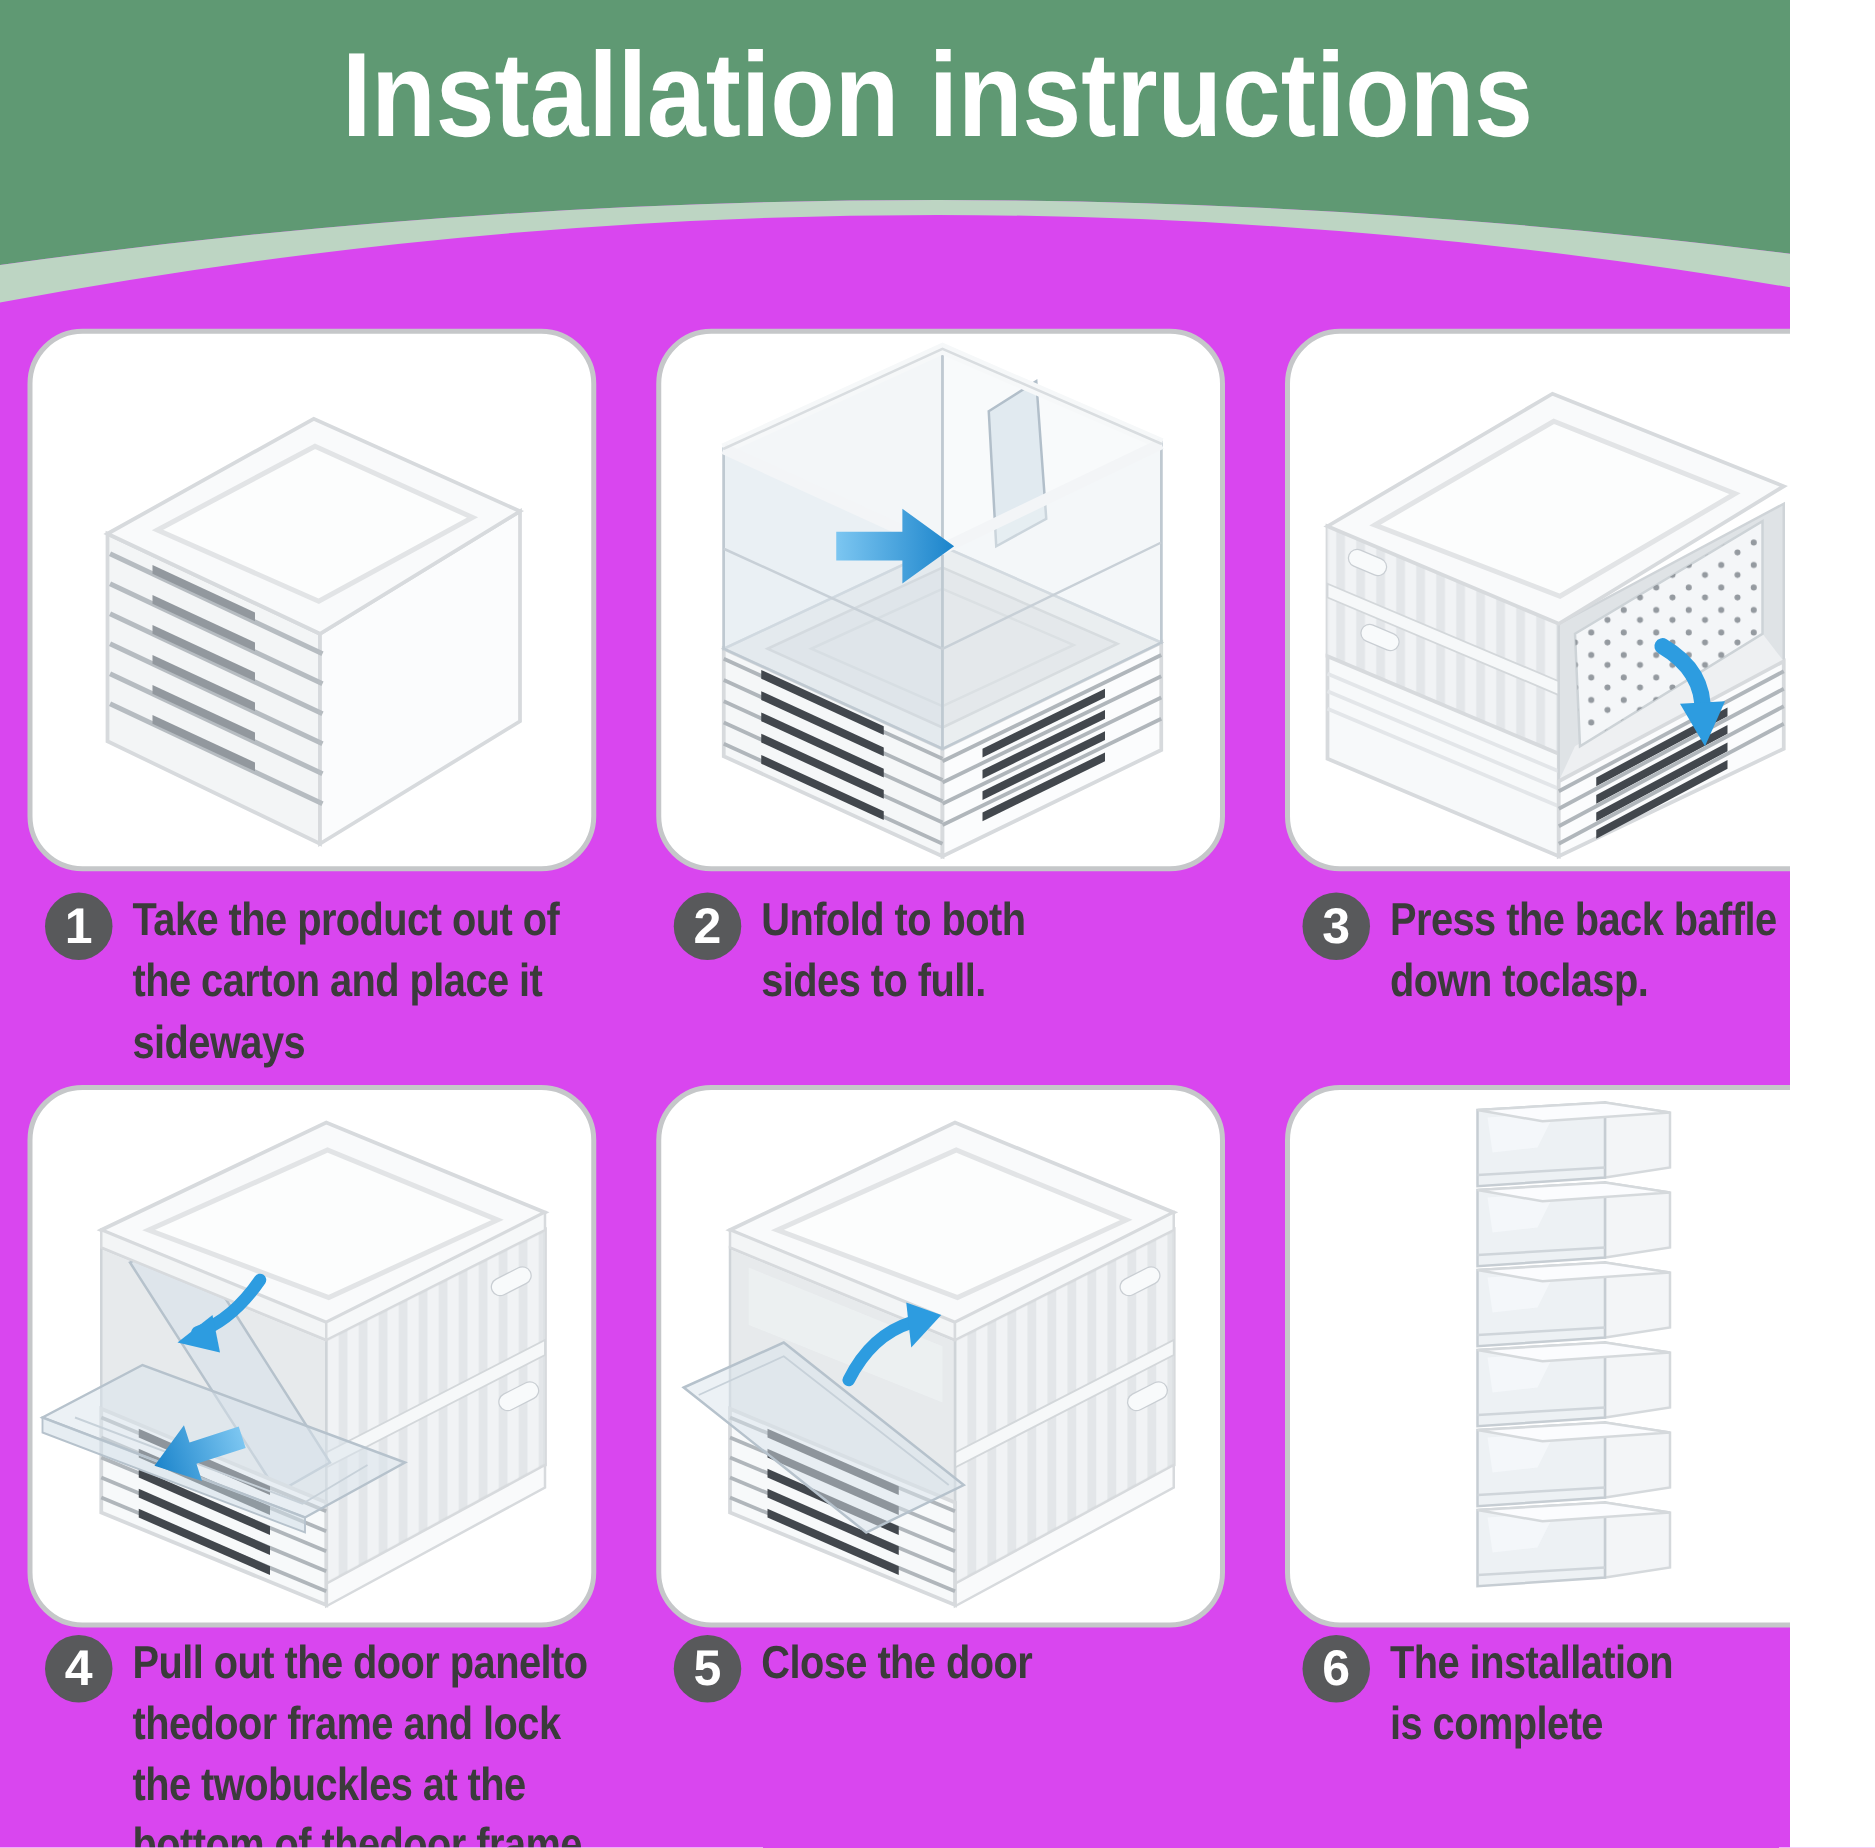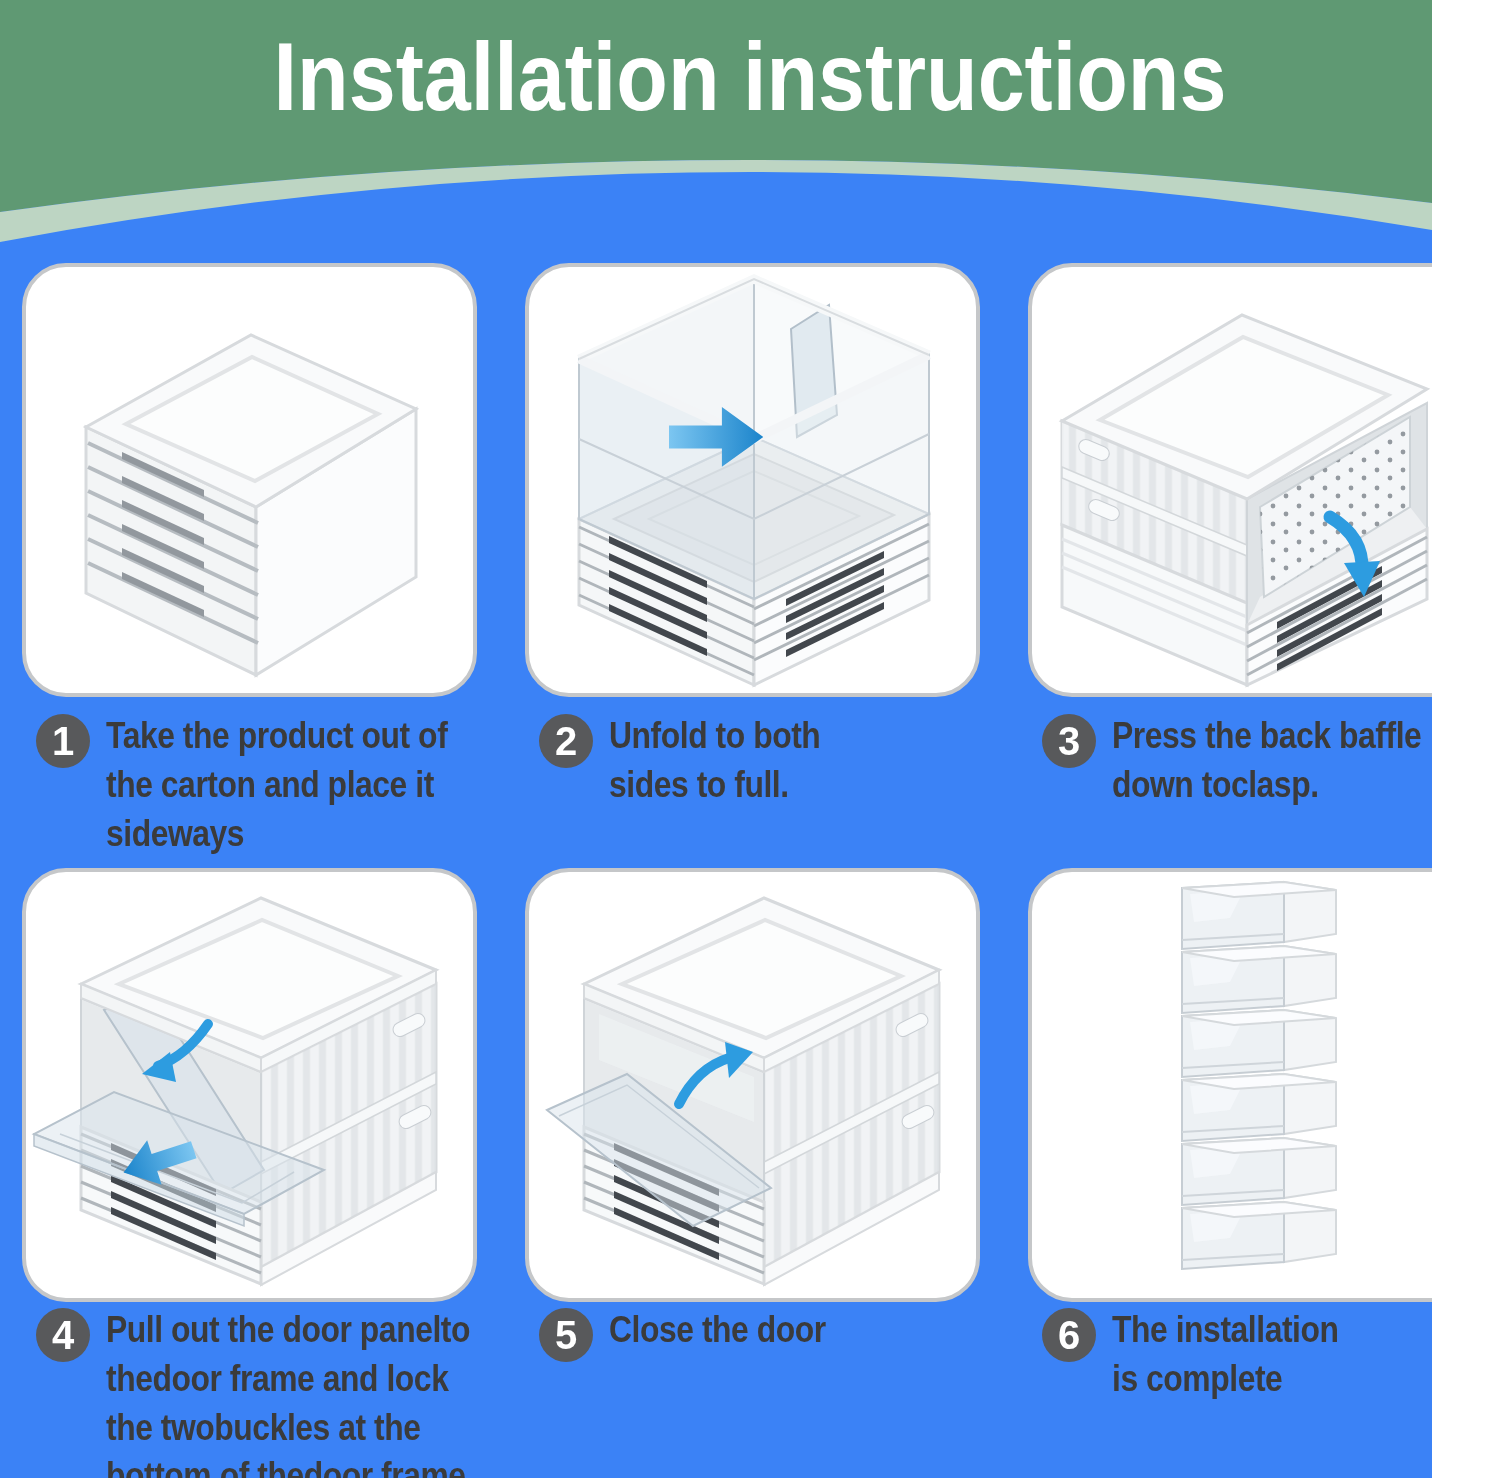--- a/index.html
+++ b/index.html
@@ -1,16 +1,16 @@
 <!DOCTYPE html>
 <html><head>
 <meta charset="utf-8">
 <style>
   html,body{margin:0;padding:0;background:#ffffff;}
-  .page{position:relative;width:1432px;height:1478px;background:#3b82f6;overflow:hidden;
+  .page{position:relative;width:1432px;height:1478px;background:#d946ef;overflow:hidden;
         font-family:"Liberation Sans",sans-serif;}
   
   .header{position:absolute;left:0;top:0;width:1500px;height:250px;}
   .header svg{display:block;width:1500px;height:250px;}
   .page-title{position:absolute;left:0;right:0;top:22px;text-align:center;
     font-size:96px;font-weight:bold;color:#ffffff;letter-spacing:0px;
     transform:scaleX(.88);transform-origin:50% 0;white-space:nowrap;}
   
   .panel{position:absolute;width:455px;height:434px;background:#fff;
     border:4px solid #c5c7c9;border-radius:44px;box-sizing:border-box;overflow:hidden;}

